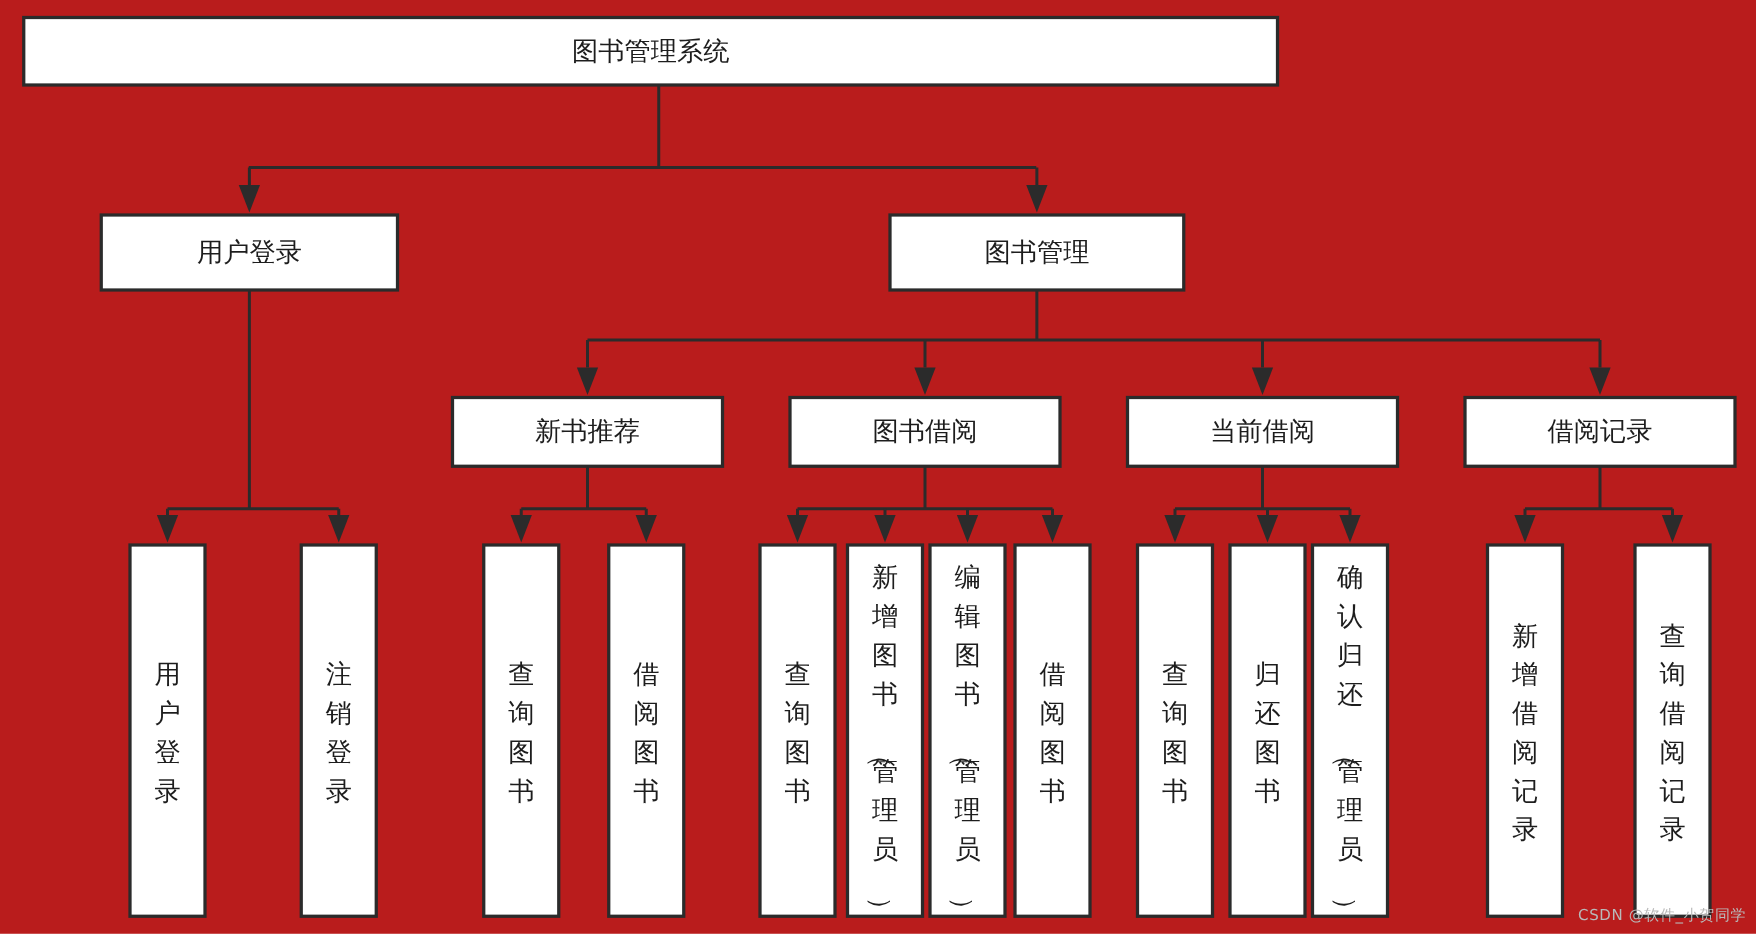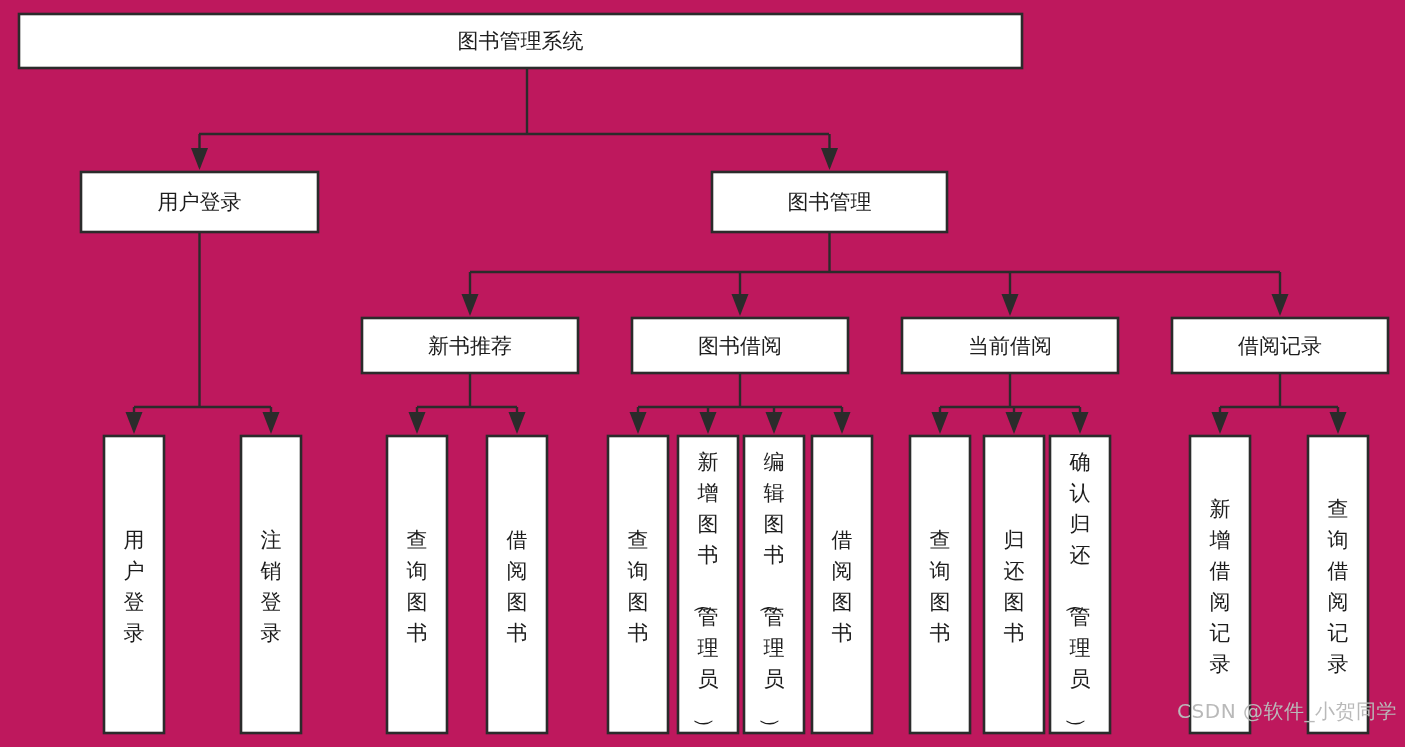--- a/index.html
+++ b/index.html
@@ -10,21 +10,21 @@
   body {
     width: 1405px;
     height: 747px;
     font-family: "DejaVu Sans", "Liberation Sans", sans-serif;
     overflow: hidden;
   }
   #diagram-root {
     position: relative;
     width: 1405px;
     height: 747px;
-    background: #be185d;
+    background: #b91c1c;
   }
   svg#flow-svg {
     position: absolute;
     left: 0;
     top: 0;
     width: 1405px;
     height: 747px;
     display: block;
   }
   .node-box {
@@ -50,23 +50,23 @@
     stroke-width: 2.4;
     fill: none;
   }
   .arrow-head {
     fill: #2b2b2b;
     stroke: none;
   }
   .watermark {
     position: absolute;
     right: 8px;
-    bottom: 22px;
-    font-family: "DejaVu Sans", "Liberation Sans", sans-serif;
-    font-size: 20px;
+    bottom: 6px;
+    font-family: "DejaVu Sans", "Liberation Sans", sans-serif;
+    font-size: 12px;
     color: #b9b9b9;
     white-space: nowrap;
     letter-spacing: 0.5px;
     user-select: none;
   }
 </style>
 </head>
 <body>
 
 <div id="diagram-root">

